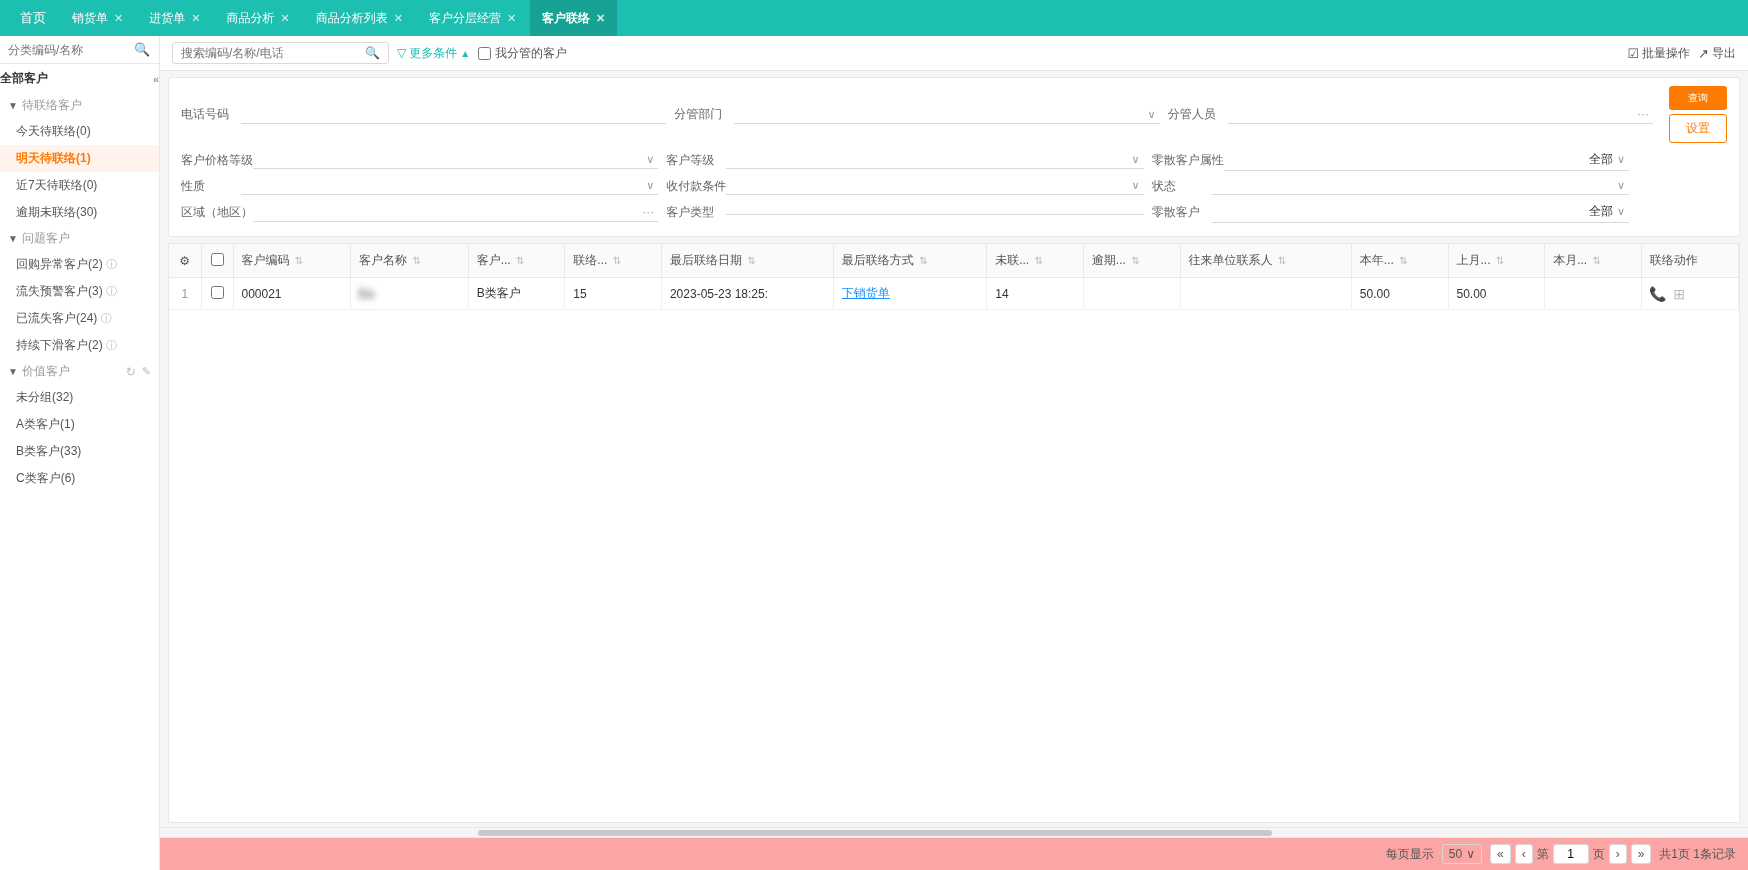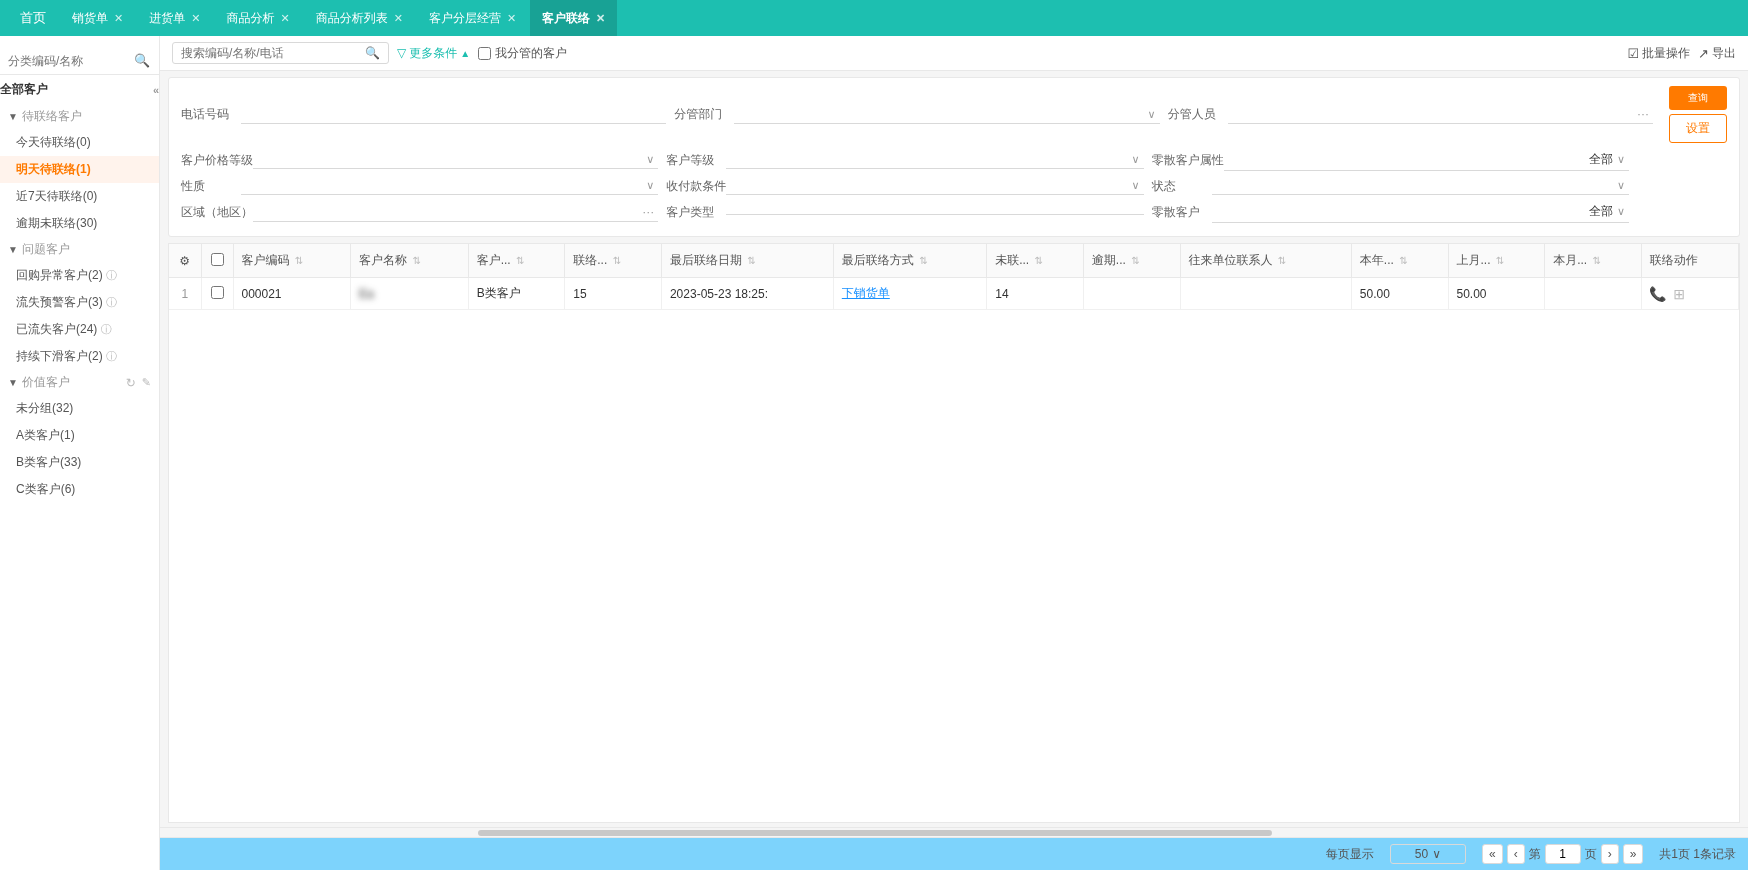--- a/index.html
+++ b/index.html
@@ -41,21 +41,20 @@
       border-right: 1px solid #e8e8e8;
       overflow-y: auto;
       flex-shrink: 0;
     }
     .sidebar-search {
       display: flex;
       align-items: center;
       padding: 6px 8px;
       border-bottom: 1px solid #e8e8e8;
       gap: 4px;
-      margin-top: 11px;
     }
     .sidebar-search input {
       border: none;
       outline: none;
       font-size: 12px;
       color: #999;
       flex: 1;
       width: 100%;
     }
     .sidebar-search .search-icon { color: #999; font-size: 13px; }
@@ -271,33 +270,33 @@
     .row-num { color: #999; text-align: center; }
     .action-icons { display: flex; gap: 6px; align-items: center; }
     .action-icon { color: #bbb; cursor: pointer; font-size: 14px; }
 
     
     .table-footer {
       display: flex;
       align-items: center;
       justify-content: flex-end;
       padding: 6px 12px;
-      background: #7dd3fc;
+      background: #fca5a5;
       border-top: 1px solid #e8e8e8;
-      gap: 16px;
+      gap: 8px;
       font-size: 12px;
       color: #555;
     }
     .page-size-select {
       display: flex;
       align-items: center;
       gap: 4px;
       border: 1px solid #d9d9d9;
       border-radius: 3px;
-      padding: 2px 24px;
+      padding: 2px 6px;
       cursor: pointer;
     }
     .page-nav {
       display: flex;
       align-items: center;
       gap: 4px;
     }
     .page-btn {
       border: 1px solid #d9d9d9;
       background: #fff;

